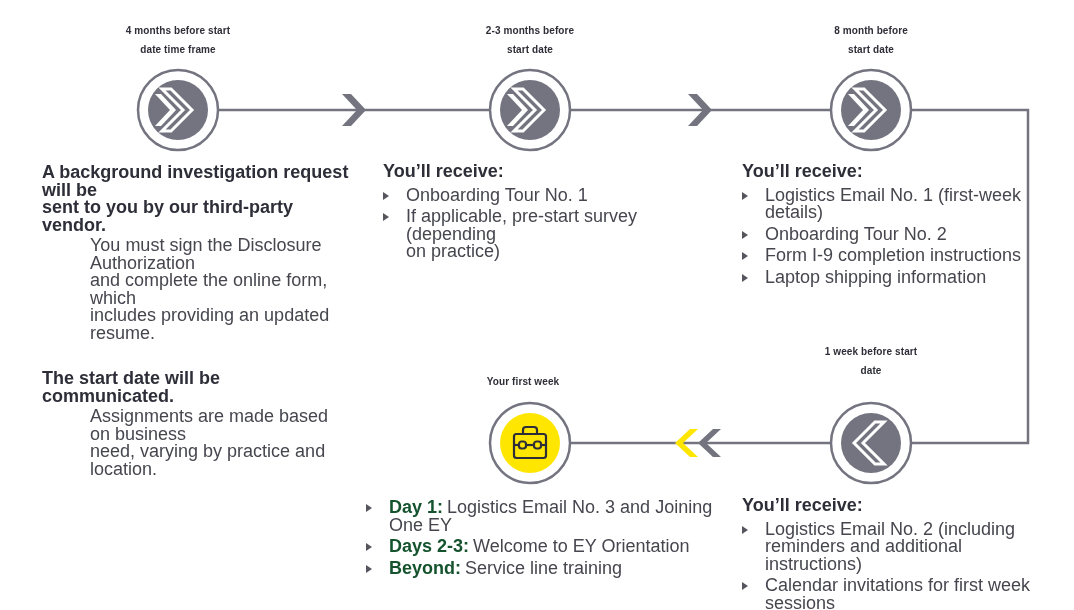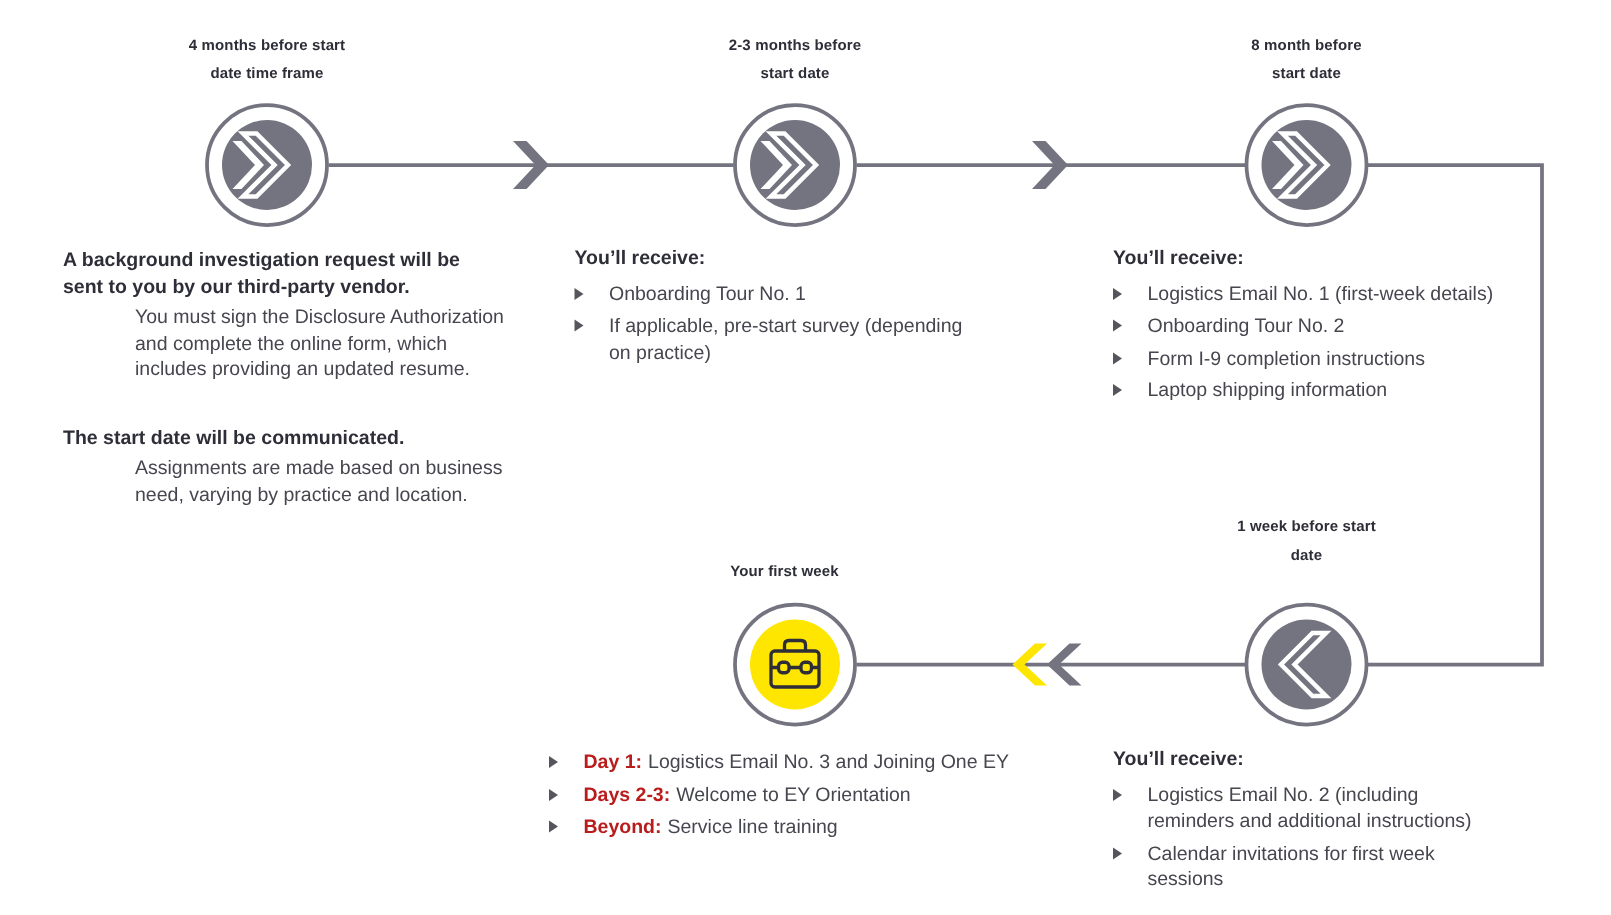--- a/index.html
+++ b/index.html
@@ -18,35 +18,35 @@
     transform: translateX(-50%);
     text-align: center;
     font-size: 10px;
     font-weight: bold;
     line-height: 19px;
     color: #2e2e38;
     white-space: pre-line;
     letter-spacing: 0.1px;
   }
   .node-circle { position: absolute; width: 84px; height: 84px; }
-  .tblock { position: absolute; color: #46464f; font-size: 13px; line-height: 17.5px; }
+  .tblock { position: absolute; color: #46464f; font-size: 18px; line-height: 17.5px; }
   .tblock .bold-para { font-weight: bold; color: #2e2e38; white-space: pre-line; margin-bottom: 3px; }
   .tblock .para { white-space: pre-line; margin-bottom: 3px; margin-left: 48px; }
   .tblock .spacer { height: 25px; }
   .list-heading { font-weight: bold; color: #2e2e38; margin-bottom: 6px; }
   .bullet-row { display: flex; align-items: flex-start; margin-bottom: 4px; }
   .bullet-cell { flex: 0 0 23px; padding-top: 5px; }
   .tri {
     width: 0; height: 0; display: block;
     border-left: 6px solid #55555e;
     border-top: 4px solid transparent;
     border-bottom: 4px solid transparent;
   }
   .bullet-text { flex: 1; white-space: pre-line; }
-  .lead { font-weight: bold; color: #b91c1c; margin-right: 4px; }
+  .lead { font-weight: bold; color: #14532d; margin-right: 4px; }
 </style>
 </head>
 <body>
 
 <div class="canvas">
 
   <svg class="layer" width="1074" height="610" viewBox="0 0 1074 610">
     <g stroke="#747480" stroke-width="2.5" fill="none">
       <line x1="219" y1="110" x2="489" y2="110"></line>
       <line x1="571" y1="110" x2="830" y2="110"></line>

